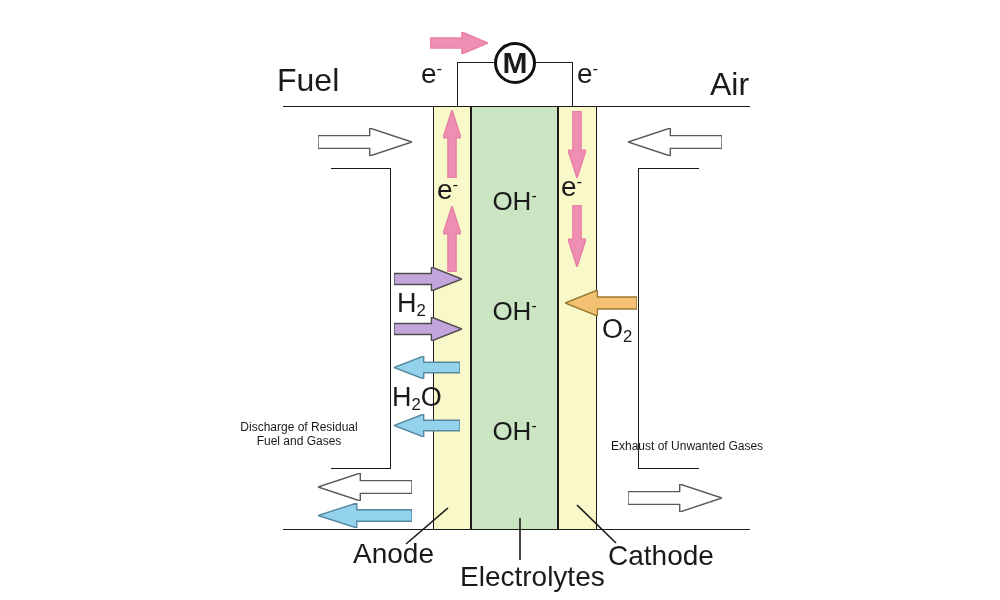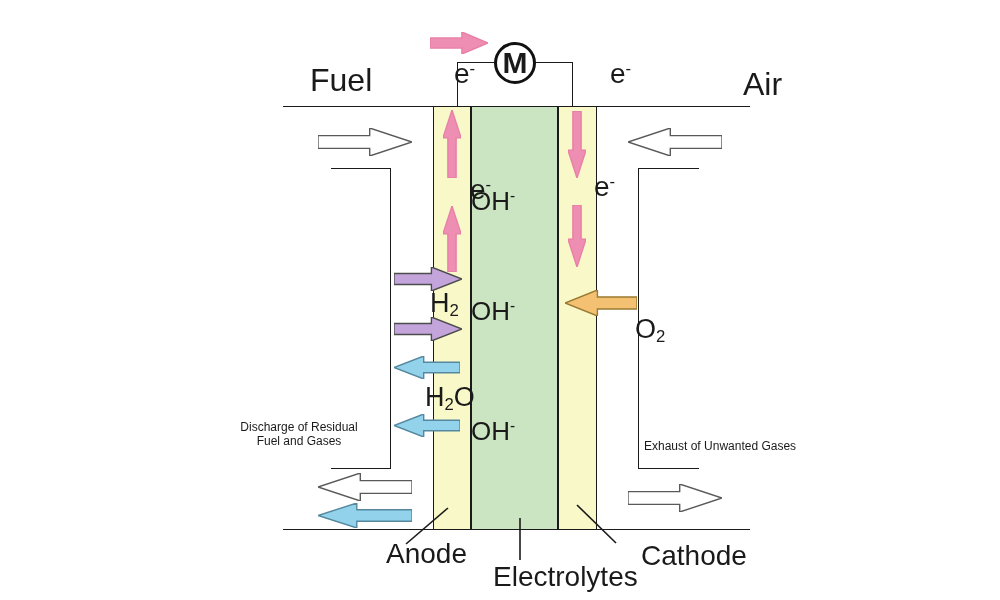--- a/index.html
+++ b/index.html
@@ -1,26 +1,26 @@
 <!DOCTYPE html>
 <html><head>
 <meta charset="utf-8">
 <style>
   html,body{margin:0;padding:0;background:#fff;}
   #canvas{
     position:relative;width:1000px;height:600px;background:#ffffff;overflow:hidden;
     font-family:"Liberation Sans", sans-serif;color:#1a1a1a;
   }
-  .txt{position:absolute;line-height:1;white-space:nowrap;margin-left:33px;}
+  .txt{position:absolute;line-height:1;white-space:nowrap;}
   .sup{font-size:60%;vertical-align:0.55em;letter-spacing:0;}
   .sub{font-size:62%;vertical-align:-0.25em;}
   .big{font-size:32px;}
   .elec{font-size:28px;}
   .chem{font-size:27px;}
-  .oh{font-size:26px;position:absolute;left:471px;width:87px;text-align:left;line-height:1;}
+  .oh{font-size:26px;position:absolute;left:471px;width:87px;text-align:center;line-height:1;}
   .plate-label{font-size:28px;}
   .small{font-size:12px;line-height:1.18;}
   .hline{position:absolute;border-top:1.6px solid #1a1a1a;height:0;}
   .layer{position:absolute;top:106px;height:424px;border:1.4px solid #1a1a1a;box-sizing:border-box;}
   #wire-box{position:absolute;left:457px;top:62px;width:116px;height:45px;
     border-top:1.6px solid #1a1a1a;border-left:1.6px solid #1a1a1a;border-right:1.6px solid #1a1a1a;box-sizing:border-box;}
   #motor{position:absolute;left:494px;top:42px;width:42px;height:42px;border-radius:50%;
     border:3px solid #111;background:#fff;box-sizing:border-box;display:flex;align-items:center;justify-content:center;
     font-size:30px;font-weight:700;z-index:6;}
   .duct{position:absolute;box-sizing:border-box;}

